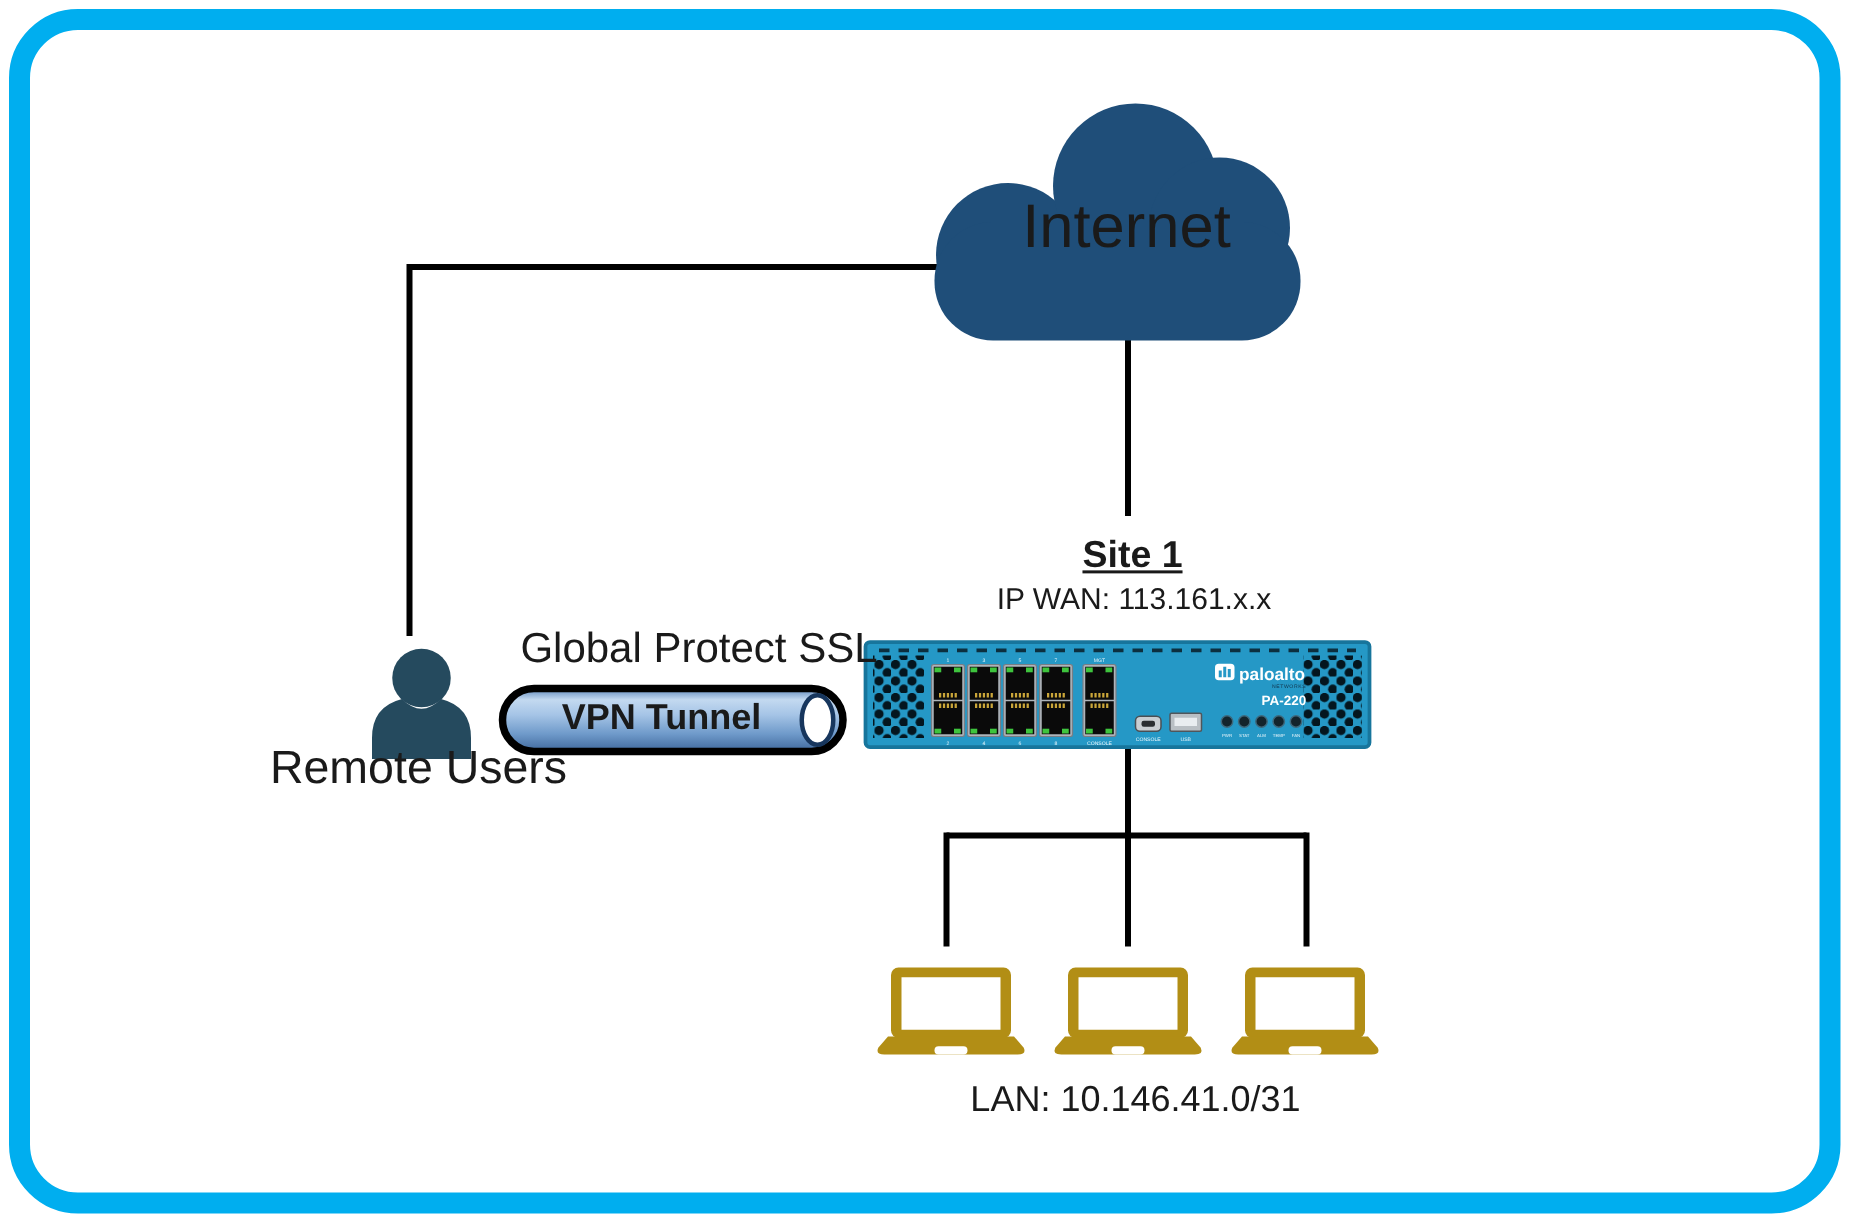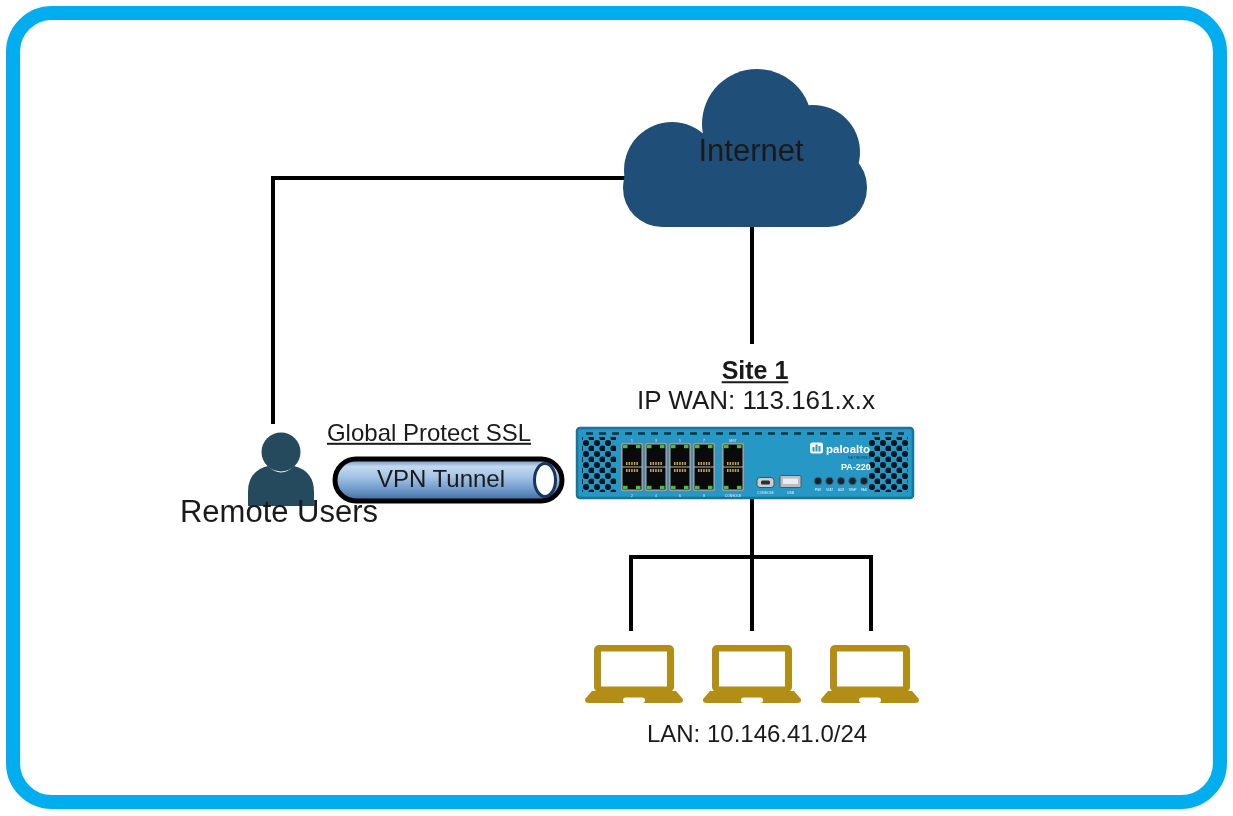--- a/index.html
+++ b/index.html
@@ -5,25 +5,25 @@
   * { margin:0; padding:0; box-sizing:border-box; }
   html,body { width:1233px; height:816px; background:#ffffff; }
   body { font-family:"Liberation Sans", sans-serif; color:#1a1a1a; }
   .canvas { position:relative; width:1233px; height:816px; background:#ffffff; overflow:hidden; }
   .frame {
     position:absolute; left:6px; top:6px; width:1221px; height:803px;
     border:14px solid #00AEEF; border-radius:46px; pointer-events:none;
   }
   svg.diagram { position:absolute; left:0; top:0; }
   .lbl { position:absolute; transform:translate(-50%,-50%); white-space:nowrap; line-height:1.1; }
-  .lbl-internet   { left:751px; top:151px; font-size:31px; }
+  .lbl-internet   { left:751px; top:151px; font-size:41px; }
   .lbl-site-title { left:755px; top:371px; font-size:25px; font-weight:bold;text-decoration:underline; }
-  .lbl-site-wan   { left:756px; top:400px; font-size:26px; }
-  .lbl-gp-ssl     { left:429px; top:433px; font-size:24px;text-decoration:underline; }
-  .lbl-vpn        { left:441px; top:479px; font-size:24px; }
+  .lbl-site-wan   { left:756px; top:400px; font-size:20px; }
+  .lbl-gp-ssl     { left:466px; top:433px; font-size:28px; }
+  .lbl-vpn        { left:441px; top:479px; font-size:24px;font-weight:bold; }
   .lbl-remote     { left:279px; top:512px; font-size:31px; }
   .lbl-rsubnet    { left:271px; top:543px; font-size:24px; }
   .lbl-lan        { left:757px; top:734px; font-size:24px; }
   .fw-tiny { font-size:3.4px; fill:#eaf6fb; font-family:"Liberation Sans",sans-serif; text-anchor:middle; }
   .fw-brand { font-size:11.5px; fill:#ffffff; font-weight:bold; font-family:"Liberation Sans",sans-serif; }
   .fw-netw  { font-size:3.4px; fill:#11344c; letter-spacing:0.4px; font-family:"Liberation Sans",sans-serif; }
   .fw-model { font-size:9px; fill:#ffffff; font-weight:bold; font-family:"Liberation Sans",sans-serif; }
 </style>
 </head>
 <body>
@@ -160,14 +160,14 @@
     <use href="#laptop" x="703" y="645"></use>
     <use href="#laptop" x="821" y="645"></use>
   </svg>
 
   <div class="lbl lbl-internet">Internet</div>
   <div class="lbl lbl-site-title">Site 1</div>
   <div class="lbl lbl-site-wan">IP WAN: 113.161.x.x</div>
   <div class="lbl lbl-gp-ssl">Global Protect SSL</div>
   <div class="lbl lbl-vpn">VPN Tunnel</div>
   <div class="lbl lbl-remote">Remote Users</div>
-  <div class="lbl lbl-lan">LAN: 10.146.41.0/24</div>
+  <div class="lbl lbl-lan">LAN: 10.146.41.0/31</div>
 </div>
 
 </body></html>

